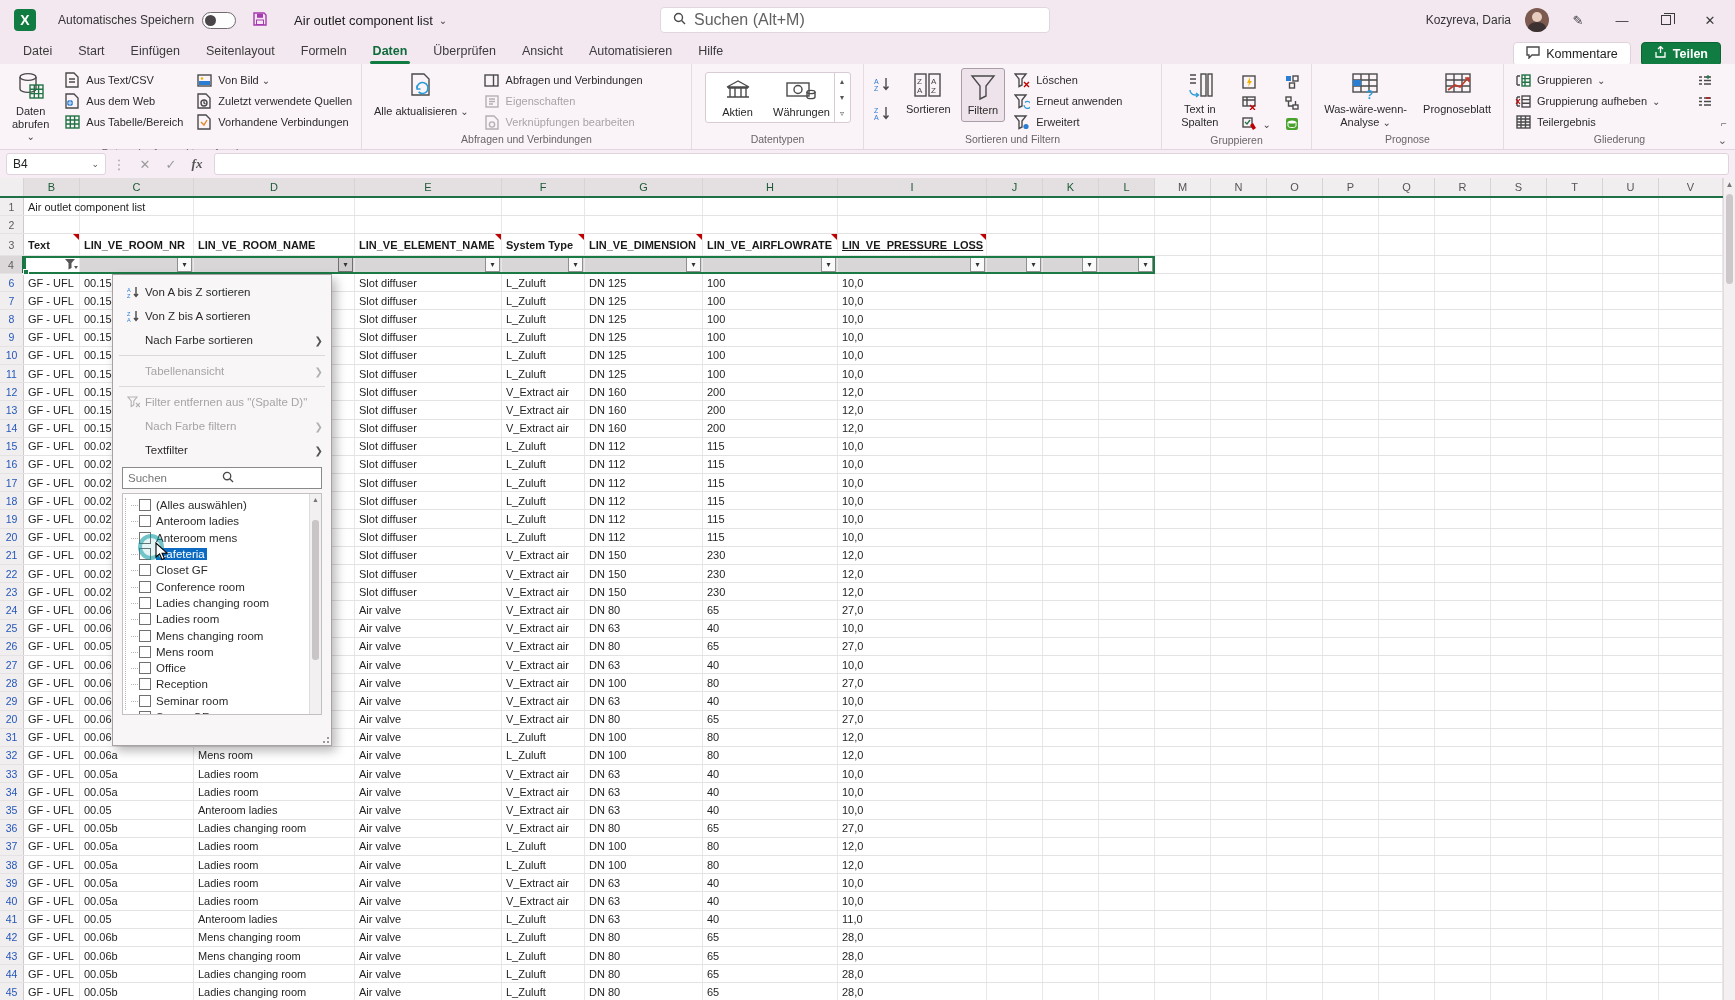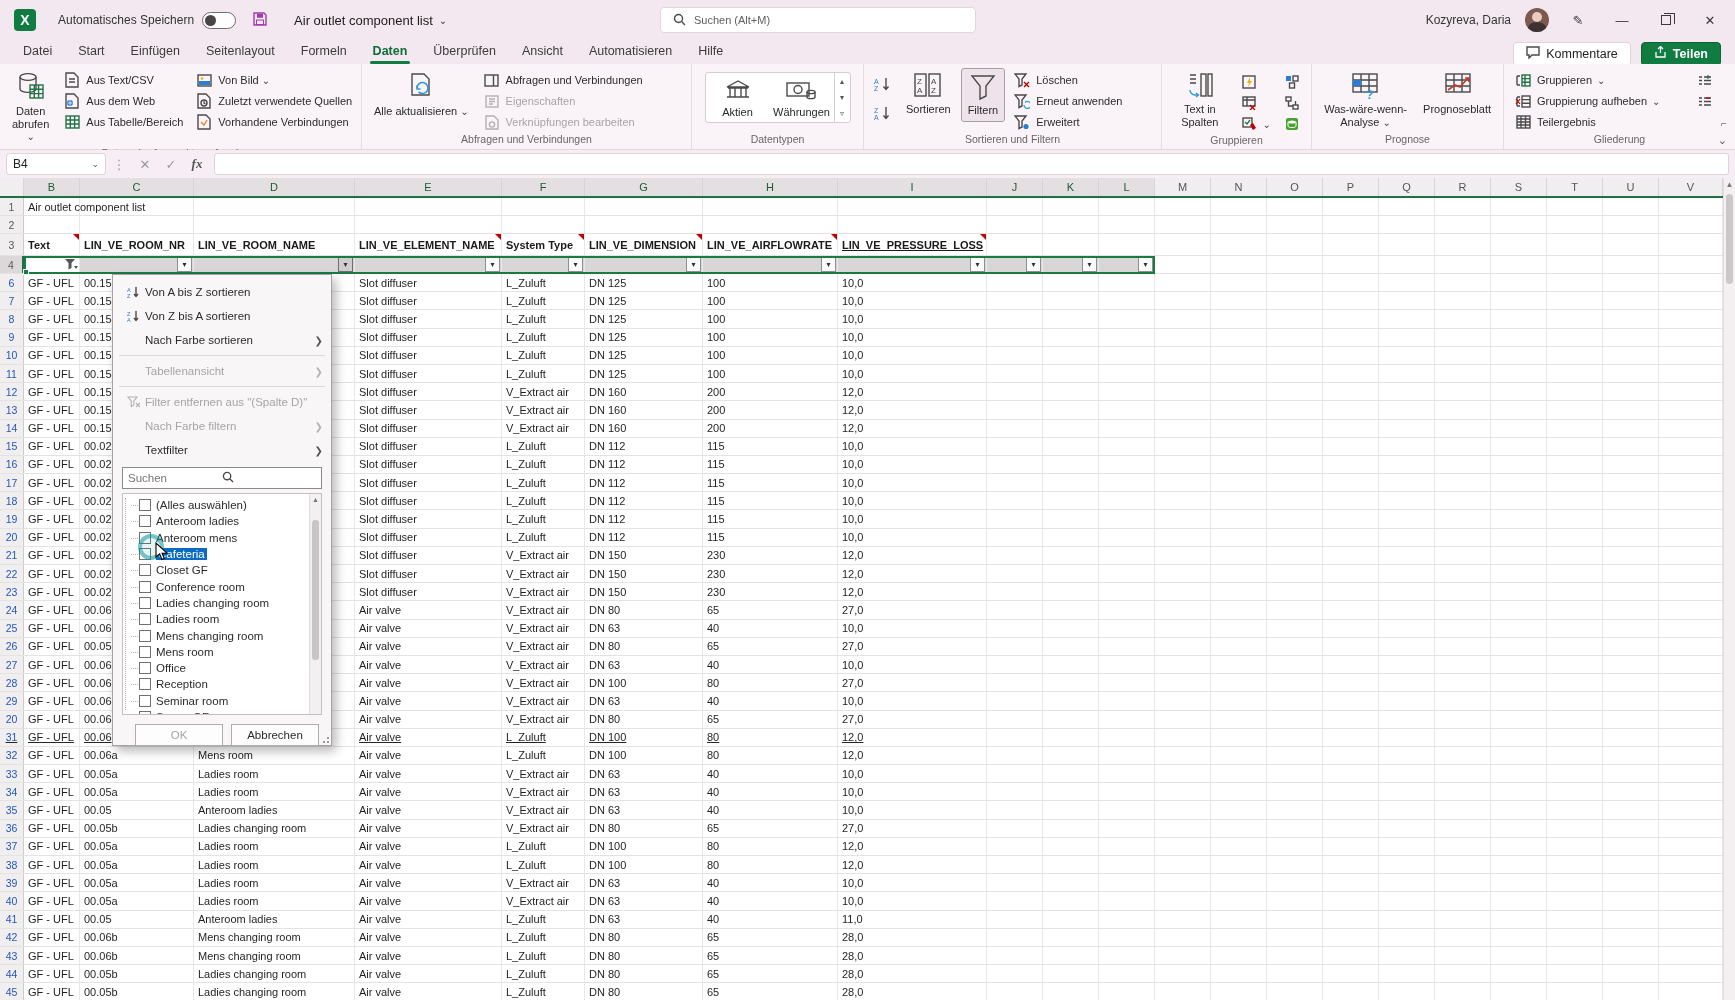--- a/index.html
+++ b/index.html
@@ -8,22 +8,22 @@
   
   #titlebar { position:absolute; left:0; top:0; width:1735px; height:40px; background:#f3e8f0; display:flex; align-items:center;}
   .xl-logo { width:22px; height:22px; background:#107c41; border-radius:4px; margin-left:14px;
     color:#fff; font-weight:bold; font-size:14px; display:flex; align-items:center; justify-content:center;}
   .autosave { display:flex; align-items:center; gap:8px; margin-left:22px; font-size:12px; color:#333;}
   .toggle { width:34px; height:17px; border-radius:9px; background:#fdfdfd; border:1px solid #6f6a6d; position:relative;}
   .toggle .knob { position:absolute; left:2px; top:2px; width:11px; height:11px; border-radius:50%; background:#4a4548;}
   .save-ic { margin-left:16px; }
   .doc-title { margin-left:26px; font-size:13px; color:#1b1b1b; display:flex; align-items:center; gap:6px;}
   .chev { font-size:10px; color:#444; }
-  .search-pill { position:absolute; left:660px; top:7px; width:316px; height:26px; background:#fff;
-    border:1px solid #e2d6de; border-radius:4px; display:flex; align-items:center; gap:8px; padding-left:12px; color:#616161; font-size:11px;}
+  .search-pill { position:absolute; left:660px; top:7px; width:390px; height:26px; background:#fff;
+    border:1px solid #e2d6de; border-radius:4px; display:flex; align-items:center; gap:8px; padding-left:12px; color:#616161; font-size:16px;}
   .tb-right { position:absolute; right:0; top:0; height:40px; display:flex; align-items:center; gap:14px; padding-right:10px;}
   .user-name { font-size:12px; color:#333;}
   .avatar { width:24px; height:24px; border-radius:50%; background:#7d5a50; position:relative; overflow:hidden;}
   .avatar::before{ content:""; position:absolute; left:7px; top:4px; width:10px; height:10px; border-radius:50%; background:#e8cdbf;}
   .avatar::after{ content:""; position:absolute; left:3px; top:14px; width:18px; height:12px; border-radius:50% 50% 0 0; background:#3c3234;}
   .winbtn { width:30px; height:30px; display:flex; align-items:center; justify-content:center; color:#3a3a3a; font-size:13px;}
   .restore-glyph{ width:10px; height:10px; border:1px solid #3a3a3a; position:relative; background:transparent;}
   .restore-glyph::before{content:""; position:absolute; left:2px; top:-3px; width:10px; height:10px; border:1px solid #3a3a3a; border-left:none; border-bottom:none;}
   
   #tabrow { position:absolute; left:0; top:40px; width:1735px; height:24px; display:flex; align-items:flex-end; padding-left:10px; background:#f3e8f0;}
@@ -1315,21 +1315,21 @@
         <div class="cell " style="width: 56px;"></div>
         <div class="cell " style="width: 56px;"></div>
         <div class="cell " style="width: 56px;"></div>
         <div class="cell " style="width: 56px;"></div>
         <div class="cell " style="width: 56px;"></div>
         <div class="cell " style="width: 56px;"></div>
         <div class="cell " style="width: 56px;"></div>
         <div class="cell " style="width: 56px;"></div>
         <div class="cell " style="width: 56px; flex: 1 1 0%;"></div>
       </div>
-      <div class="gridrow" style="height: 18.2px; text-decoration: underline;">
+      <div class="gridrow" style="height: 18.2px;">
         <div class="rh blue" style="width: 24px;">31</div>
         <div class="cell " style="width: 56px;">GF - UFL</div>
         <div class="cell " style="width: 114px;">00.06</div>
         <div class="cell " style="width: 161px;"></div>
         <div class="cell " style="width: 147px;">Air valve</div>
         <div class="cell " style="width: 83px;">L_Zuluft</div>
         <div class="cell " style="width: 118px;">DN 100</div>
         <div class="cell " style="width: 135px;">80</div>
         <div class="cell " style="width: 149px;">12,0</div>
         <div class="cell " style="width: 56px;"></div>
@@ -1812,24 +1812,20 @@
         <div class="fm-check-item">
           <span class="cbx"></span>
           <span class="fm-label">Server GF</span>
         </div>
       </div>
     <div class="fm-scroll">
       <div class="sarr">▲</div>
         <div class="thumb"></div>
     </div>
   </div>
-  <div class="fm-buttons">
-    <div class="fm-btn disabled">OK</div>
-    <div class="fm-btn">Abbrechen</div>
-  </div>
   <div class="grip">
     <i style="right:0;bottom:0"></i>
       <i style="right:4px;bottom:0"></i>
       <i style="right:0;bottom:4px"></i>
   </div>
 </div>
 
 <div class="touch-ring" style="left:138px; top:534px;"></div>
 <div id="cursor" style="left:155px; top:542px;">
   <svg width="16" height="20" viewBox="0 0 16 20">

